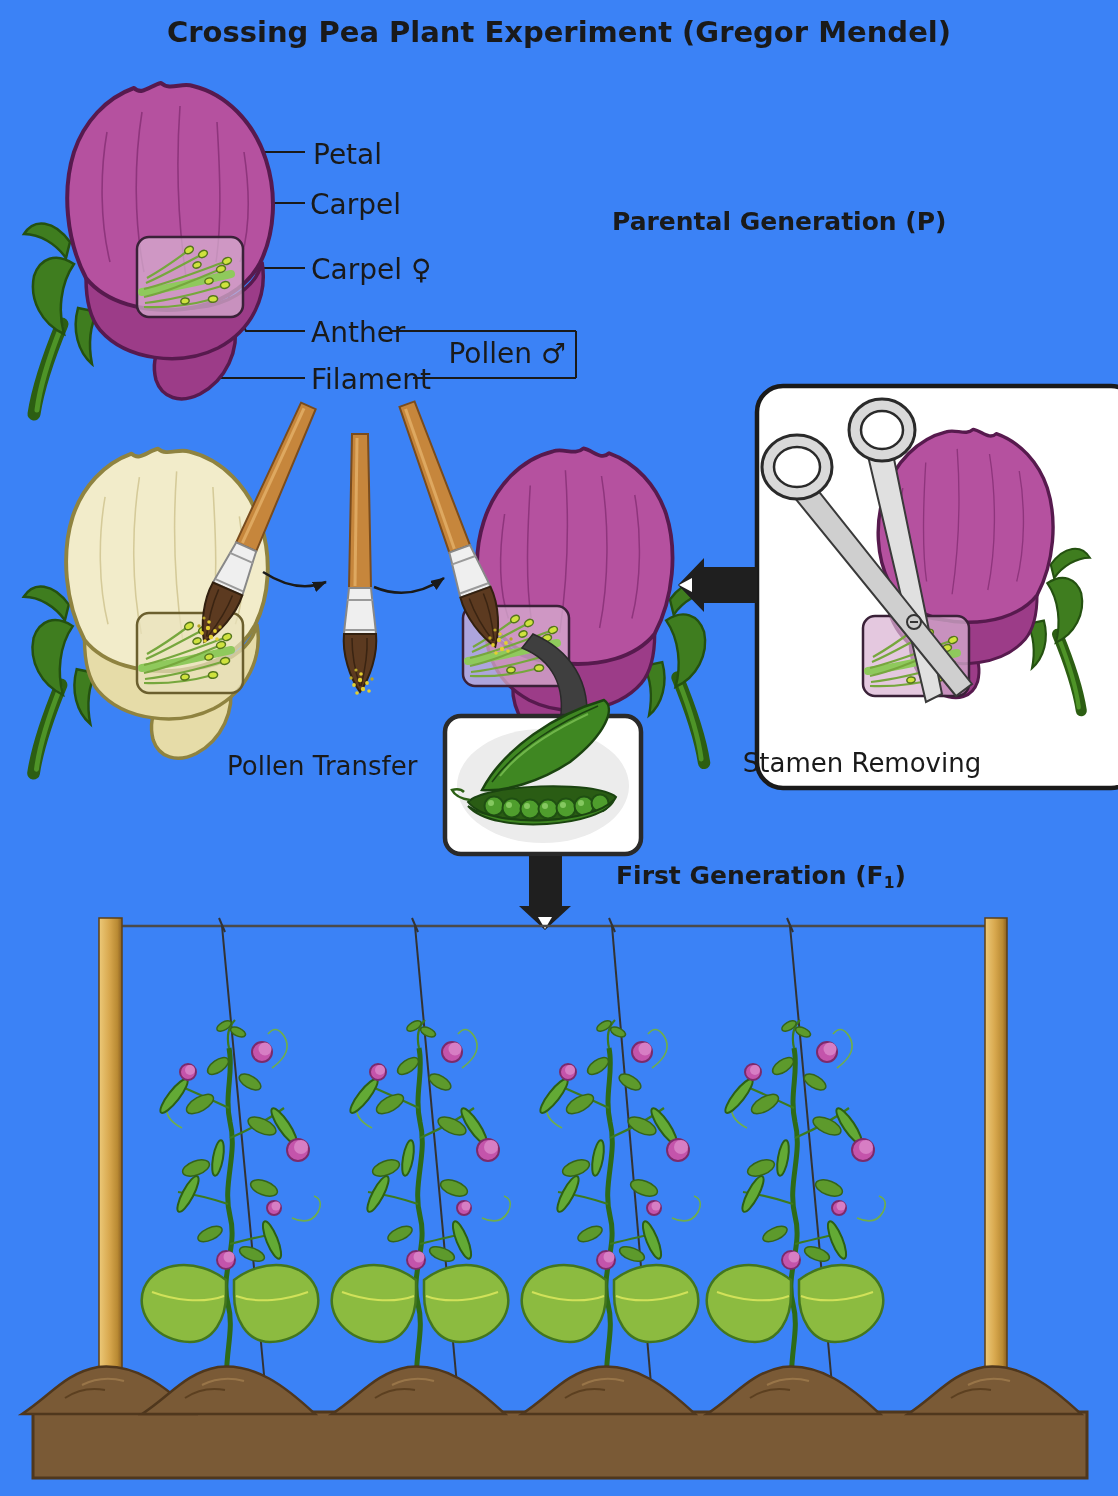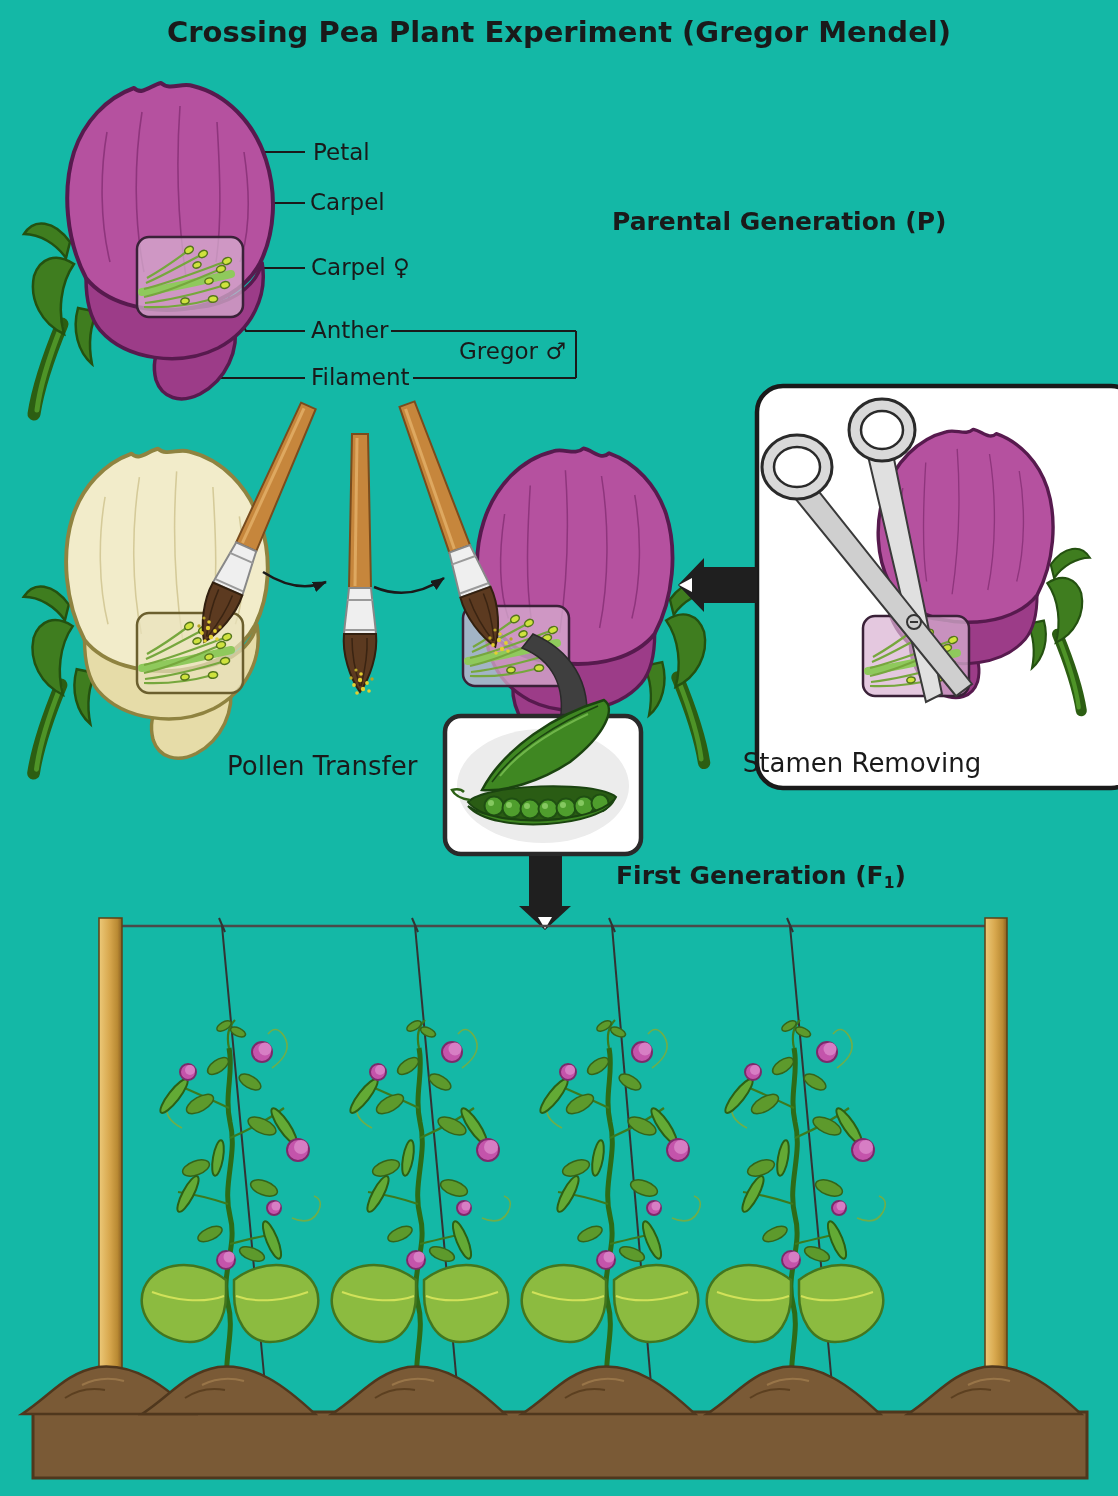--- a/index.html
+++ b/index.html
@@ -1,23 +1,23 @@
 <!DOCTYPE html>
 <html><head>
 <meta charset="utf-8">
 <style>
   html,body{margin:0;padding:0;background:#ffffff;}
   .canvas{
-    position:relative;width:1118px;height:1496px;background:#14b8a6;overflow:hidden;
+    position:relative;width:1118px;height:1496px;background:#3b82f6;overflow:hidden;
     font-family:"DejaVu Sans","Liberation Sans",sans-serif;color:#1a1a1a;
   }
   .art{position:absolute;left:0;top:0;}
   .txt{position:absolute;white-space:nowrap;line-height:1.15;}
   .title{left:0;right:0;top:16px;text-align:center;font-size:29px;font-weight:bold;}
-  .lbl{font-size:23px;}
+  .lbl{font-size:28px;}
   .stage-bold{font-size:25px;font-weight:bold;}
   .stage{font-size:26px;}
   .subscript{font-size:0.62em;vertical-align:-0.28em;}
 </style>
 </head>
 <body>
 
 <div class="canvas">
 
 <svg class="art" width="1118" height="1496" viewBox="0 0 1118 1496">
@@ -291,20 +291,20 @@
   </g>
 </svg>
 
 <div class="txt title">Crossing Pea Plant Experiment (Gregor Mendel)</div>
 
 <div class="txt lbl" style="left:313px;top:139px">Petal</div>
 <div class="txt lbl" style="left:310px;top:189px">Carpel</div>
 <div class="txt lbl" style="left:311px;top:254px">Carpel ♀</div>
 <div class="txt lbl" style="left:311px;top:317px">Anther</div>
 <div class="txt lbl" style="left:311px;top:364px">Filament</div>
-<div class="txt lbl" style="left:430px;top:338px;width:136px;text-align:right">Gregor ♂</div>
+<div class="txt lbl" style="left:430px;top:338px;width:136px;text-align:right">Pollen ♂</div>
 
 <div class="txt stage-bold" style="left:612px;top:208px">Parental Generation (P)</div>
 <div class="txt stage" style="left:227px;top:752px">Pollen Transfer</div>
 <div class="txt stage" style="left:712px;top:749px;width:300px;text-align:center">Stamen Removing</div>
 <div class="txt stage-bold" style="left:616px;top:862px"><span>First Generation (F</span><span class="subscript">1</span><span>)</span></div>
 
 </div>
 
 </body></html>

